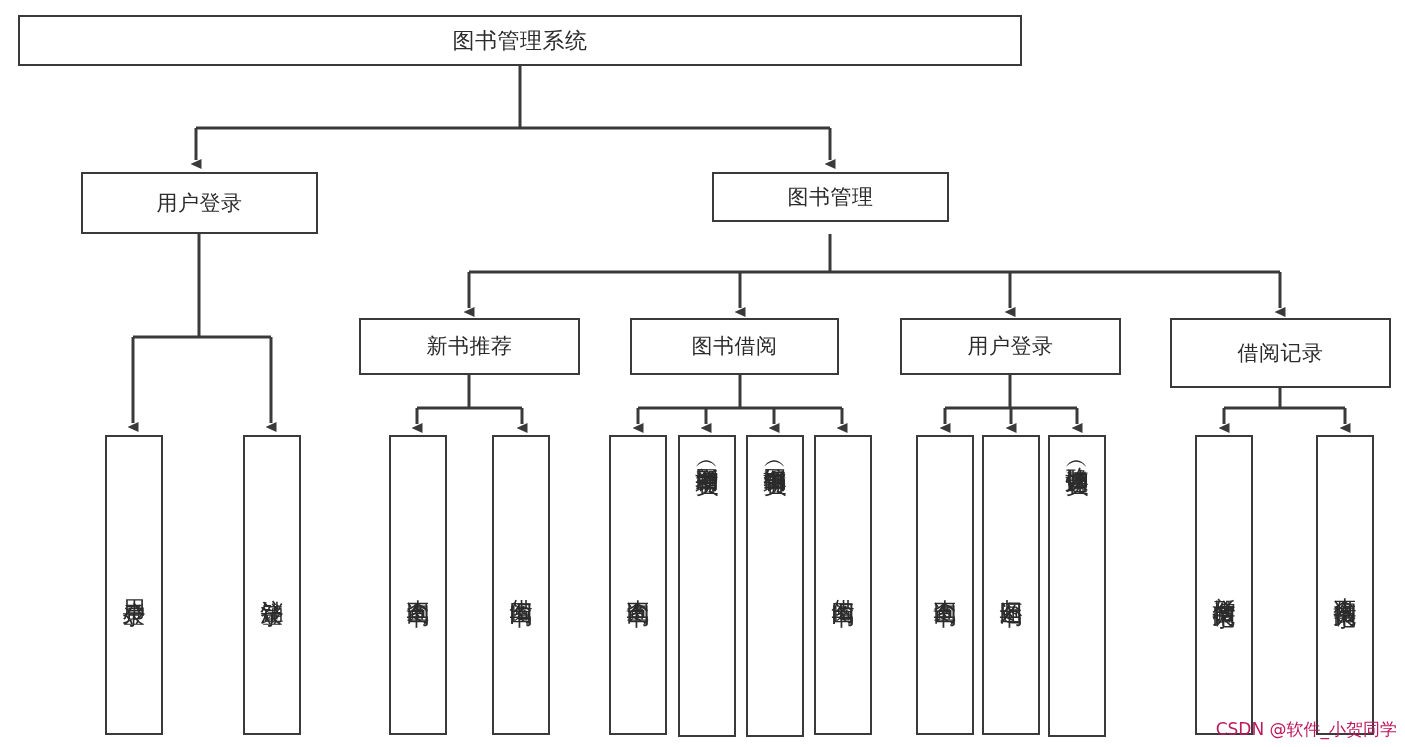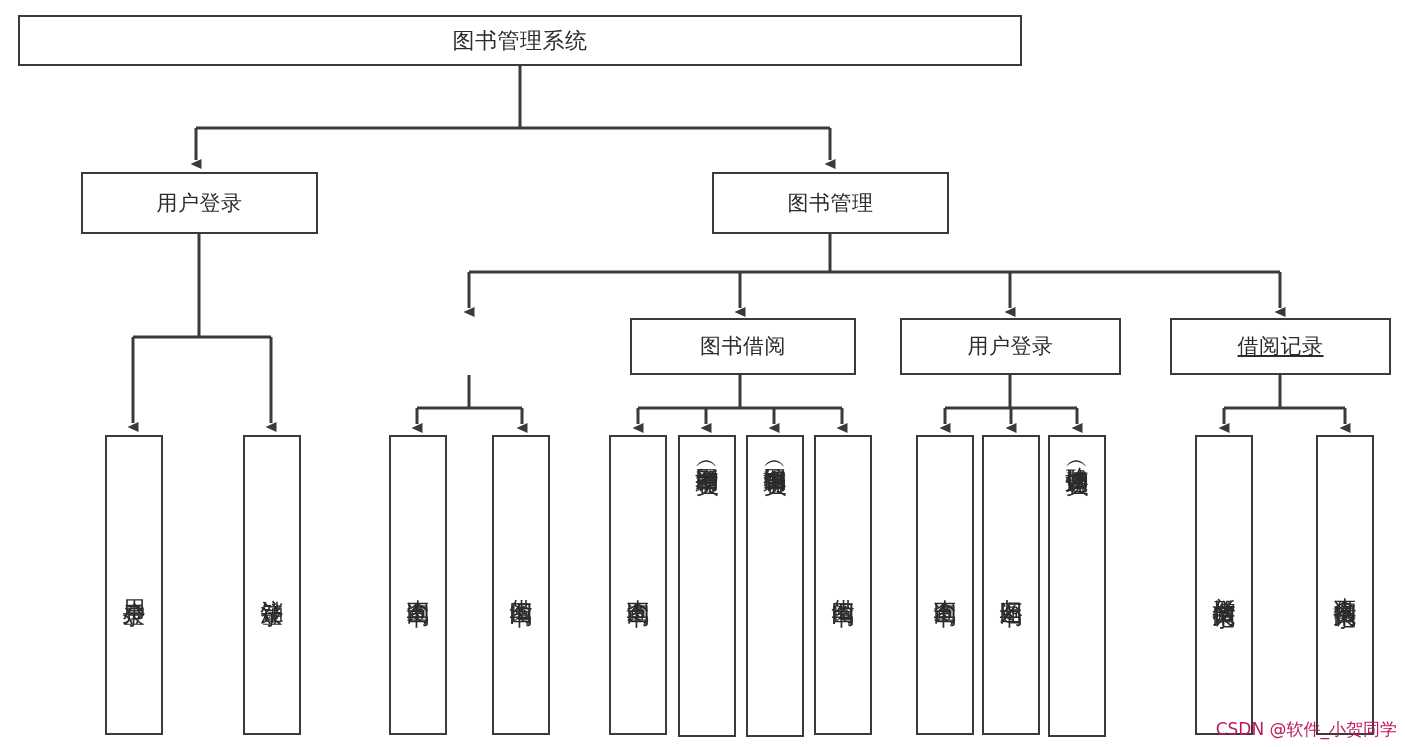--- a/index.html
+++ b/index.html
@@ -115,31 +115,34 @@
     </g>
   </svg>
 
   <div class="node h-node" id="node-root" style="left:18px;top:15px;width:1004px;height:51px;">
     <span class="lbl">图书管理系统</span>
   </div>
 
   <div class="node h-node" style="left:81px;top:172px;width:237px;height:62px;">
     <span class="lbl">用户登录</span>
   </div>
-  <div class="node h-node" style="left:712px;top:172px;width:237px;height:62px;">
+  <div class="node h-node" style="left:712px;top:172px;width:237px;height:50px;">
     <span class="lbl">图书管理</span>
   </div>
 
-  <div class="node h-node" style="left:630px;top:318px;width:226px;height:57px;">
+  <div class="node h-node" style="left:359px;top:318px;width:221px;height:57px;">
+    <span class="lbl">新书推荐</span>
+  </div>
+  <div class="node h-node" style="left:630px;top:318px;width:209px;height:57px;">
     <span class="lbl">图书借阅</span>
   </div>
   <div class="node h-node" style="left:900px;top:318px;width:221px;height:57px;">
     <span class="lbl">用户登录</span>
   </div>
-  <div class="node h-node" style="left:1170px;top:318px;width:221px;height:57px;text-decoration:underline;">
+  <div class="node h-node" style="left:1170px;top:318px;width:221px;height:70px;">
     <span class="lbl">借阅记录</span>
   </div>
 
   <div class="node v-node center" style="left:105px;top:435px;width:58px;height:300px;">
     <span class="lbl">用户登录</span>
   </div>
   <div class="node v-node center" style="left:243px;top:435px;width:58px;height:300px;">
     <span class="lbl">注销登录</span>
   </div>
 

